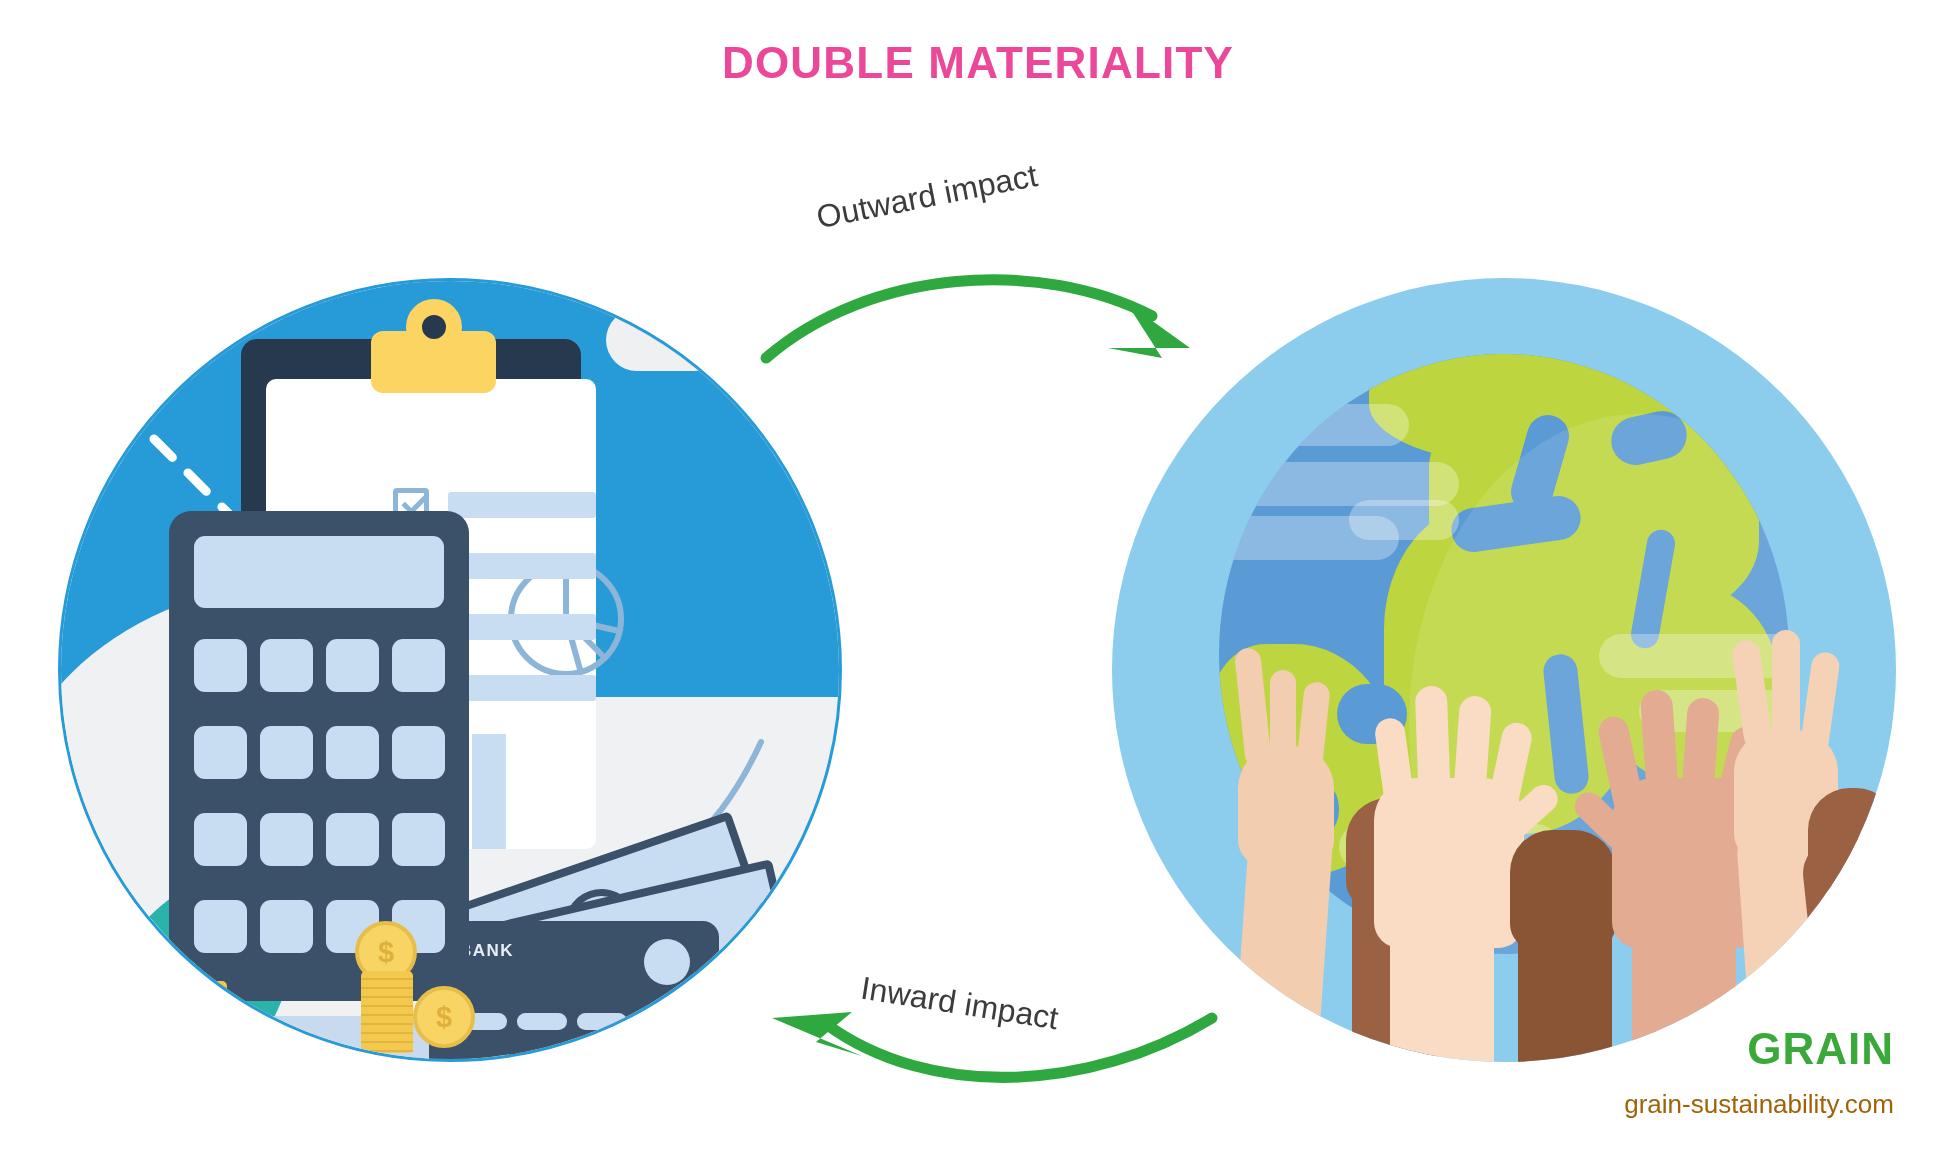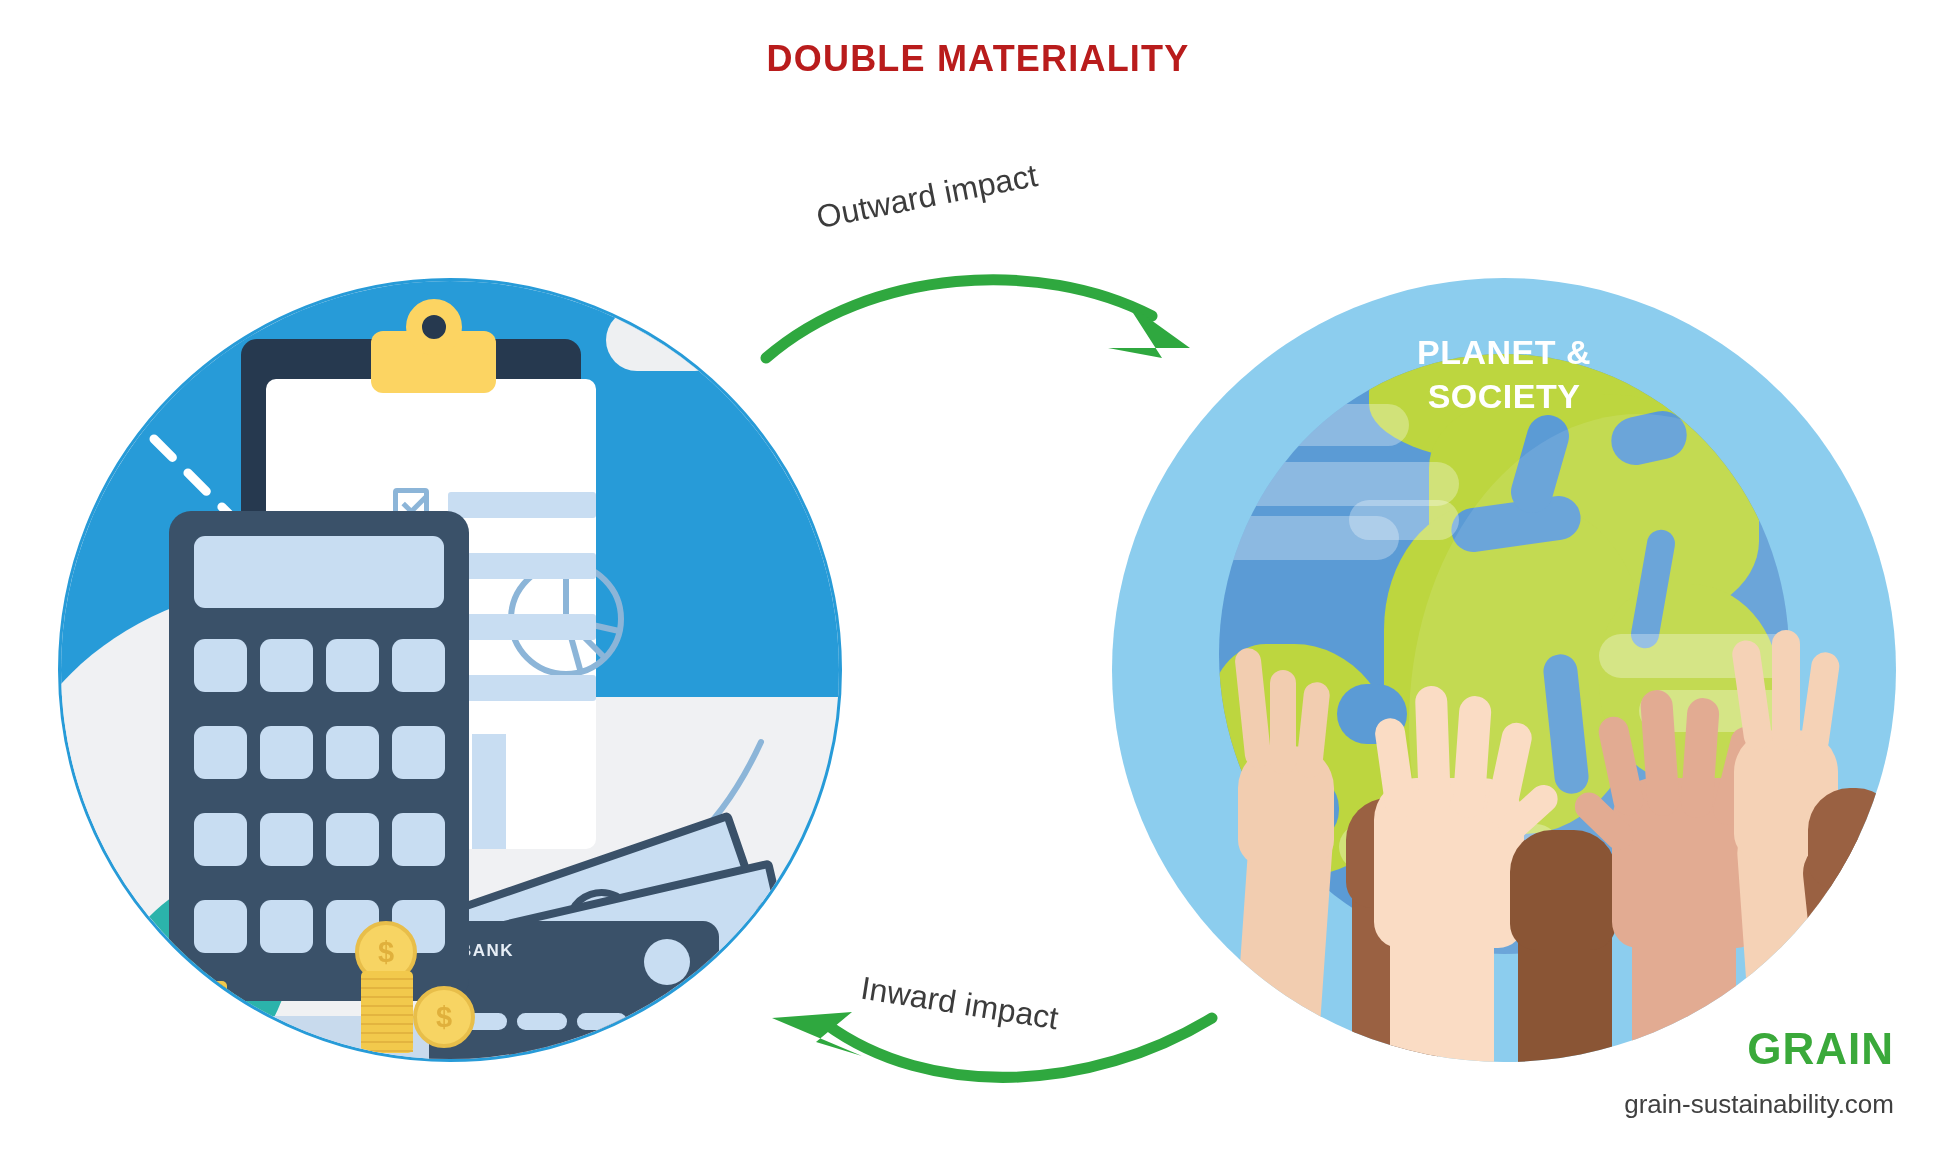--- a/index.html
+++ b/index.html
@@ -3,21 +3,21 @@
 <meta charset="utf-8">
 <style>
   html,body{margin:0;padding:0;background:#ffffff;}
   body{width:1956px;height:1162px;position:relative;overflow:hidden;
        font-family:"Liberation Sans","DejaVu Sans",sans-serif;}
 
   #stage{position:absolute;left:0;top:0;width:1956px;height:1162px;background:#fff;}
 
   .title{
     position:absolute;left:0;top:38px;width:1956px;text-align:center;
-    font-size:36px;font-weight:bold;letter-spacing:1.2px;color:#b91c1c;
+    font-size:44px;font-weight:bold;letter-spacing:1.2px;color:#ec4899;
   }
 
   .circle{
     position:absolute;border-radius:50%;overflow:hidden;
   }
   
   #company-circle{
     left:58px;top:278px;width:784px;height:784px;
     background:#f0f1f3;border:3px solid #279BD8;box-sizing:border-box;
   }
@@ -95,21 +95,21 @@
   .arm{position:absolute;border-radius:34px 34px 0 0;}
   .palm{position:absolute;border-radius:42px 42px 26px 26px;}
   .finger{position:absolute;border-radius:20px;}
 
   
   .arrowsvg{position:absolute;}
   .arrow-label{position:absolute;color:#3c3c3c;font-size:32px;white-space:nowrap;}
 
   .brand{position:absolute;right:62px;bottom:88px;font-size:44px;font-weight:bold;
          color:#3aa93a;letter-spacing:1px;}
-  .brand-url{position:absolute;right:62px;bottom:42px;font-size:26px;color:#404040;}
+  .brand-url{position:absolute;right:62px;bottom:42px;font-size:26px;color:#a16207;}
 </style>
 </head>
 <body>
 
 <div id="stage">
 
   <div class="title">DOUBLE MATERIALITY</div>
 
   <div class="circle" id="company-circle">
     <div class="c-sky"></div>
@@ -301,25 +301,20 @@
       <div class="finger" style="left:626px;top:362px;width:28px;height:110px;background:#f5d2b6;transform:rotate(-8deg);"></div>
       <div class="finger" style="left:660px;top:352px;width:28px;height:120px;background:#f5d2b6;"></div>
       <div class="finger" style="left:694px;top:374px;width:28px;height:104px;background:#f5d2b6;transform:rotate(8deg);"></div>
     </div>
 
     <div class="hand">
       <div class="arm" style="left:700px;top:560px;width:80px;height:240px;background:#9a6142;transform:rotate(-6deg);"></div>
       <div class="palm" style="left:696px;top:510px;width:90px;height:100px;background:#9a6142;"></div>
     </div>
 
-    <div style="position:absolute;left:0;top:52px;width:784px;text-align:center;
-                color:#ffffff;font-size:34px;font-weight:bold;line-height:44px;letter-spacing:0.5px;">
-      <div>PLANET &amp;</div>
-      <div>SOCIETY</div>
-    </div>
   </div>
 
   <svg class="arrowsvg" style="left:760px;top:240px;width:450px;height:130px;" viewBox="0 0 450 130">
     <path d="M6 118 C 110 28, 280 18, 392 76" fill="none" stroke="#2fa83f" stroke-width="11" stroke-linecap="round"></path>
     <polygon points="430 108 366 62 402 118 348 108" fill="#2fa83f"></polygon>
   </svg>
   <div class="arrow-label" style="left:815px;top:178px;transform:rotate(-11deg);">Outward impact</div>
 
   <svg class="arrowsvg" style="left:760px;top:980px;width:460px;height:130px;" viewBox="0 0 460 130">
     <path d="M66 44 C 170 120, 330 112, 452 38" fill="none" stroke="#2fa83f" stroke-width="11" stroke-linecap="round"></path>

